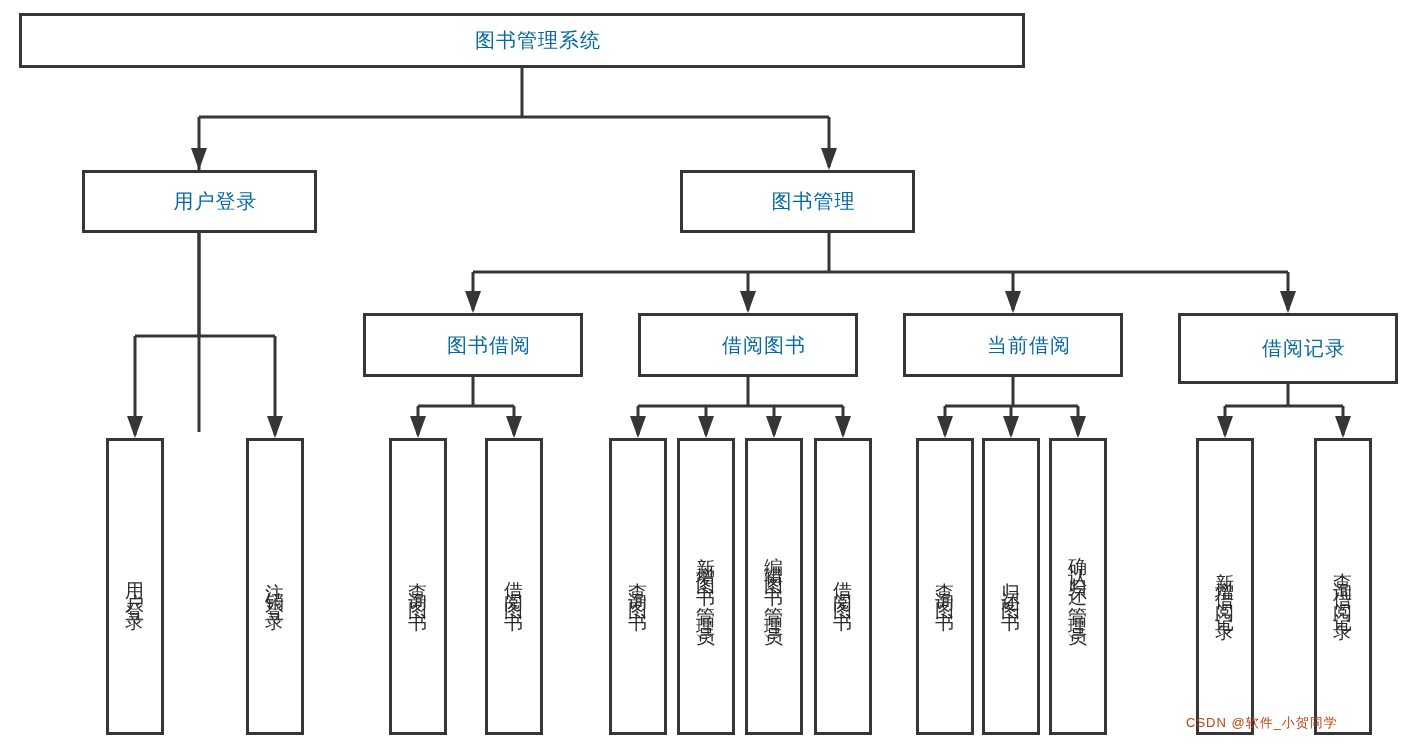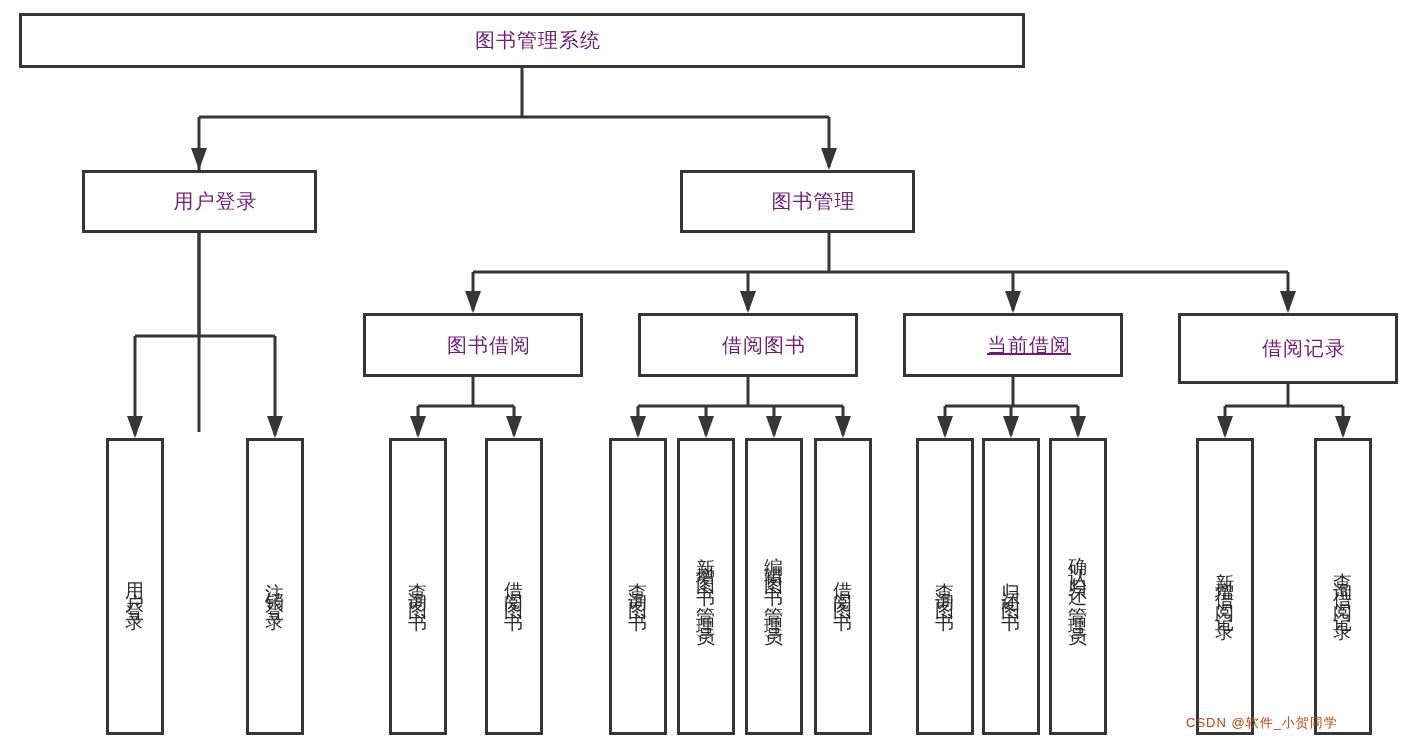--- a/index.html
+++ b/index.html
@@ -9,21 +9,21 @@
     background:#ffffff;
     font-family:"Liberation Sans","DejaVu Sans",sans-serif;
     overflow:hidden;
   }
   #connectors { position:absolute; left:0; top:0; z-index:1; }
   .hbox {
     position:absolute; z-index:2;
     border:3px solid #363636; background:#ffffff;
     box-sizing:border-box;
     display:flex; align-items:center; justify-content:center;
-    font-size:20px; color:#701a75; letter-spacing:1px;
+    font-size:20px; color:#0369a1; letter-spacing:1px;
     white-space:nowrap;
     padding-left:32px;
   }
   .vbox {
     position:absolute; z-index:2;
     top:438px; width:58px; height:297px;
     border:3px solid #363636; background:#ffffff;
     box-sizing:border-box;
     display:flex; align-items:center; justify-content:center;
   }
@@ -83,21 +83,21 @@
     </g>
   </svg>
 
   <div class="hbox" style="left:19px; top:13px; width:1006px; height:55px;">图书管理系统</div>
 
   <div class="hbox" style="left:82px; top:170px; width:235px; height:63px;">用户登录</div>
   <div class="hbox" style="left:680px; top:170px; width:235px; height:63px;">图书管理</div>
 
   <div class="hbox" style="left:363px; top:313px; width:220px; height:64px;">图书借阅</div>
   <div class="hbox" style="left:638px; top:313px; width:220px; height:64px;">借阅图书</div>
-  <div class="hbox" style="left:903px; top:313px; width:220px; height:64px;text-decoration:underline;">当前借阅</div>
+  <div class="hbox" style="left:903px; top:313px; width:220px; height:64px;">当前借阅</div>
   <div class="hbox" style="left:1178px; top:313px; width:220px; height:71px;">借阅记录</div>
 
   <div class="vbox" style="left:106px;">
     <span>用户登录</span>
   </div>
   <div class="vbox" style="left:246px;">
     <span>注销登录</span>
   </div>
   <div class="vbox" style="left:389px;">
     <span>查询图书</span>

